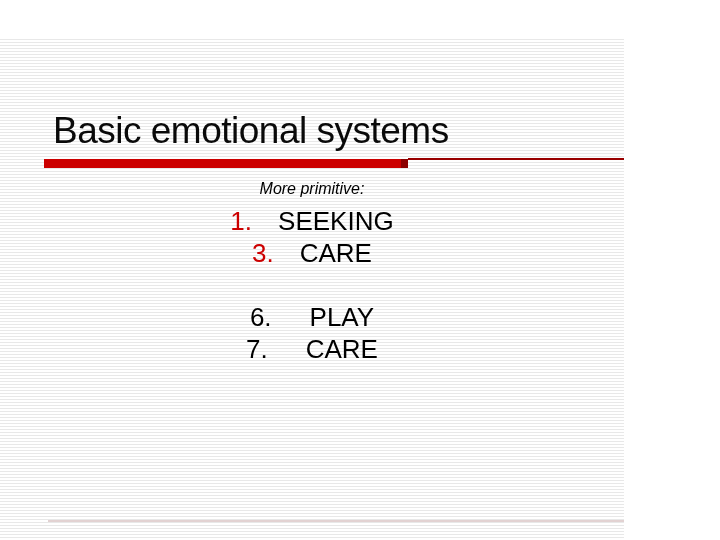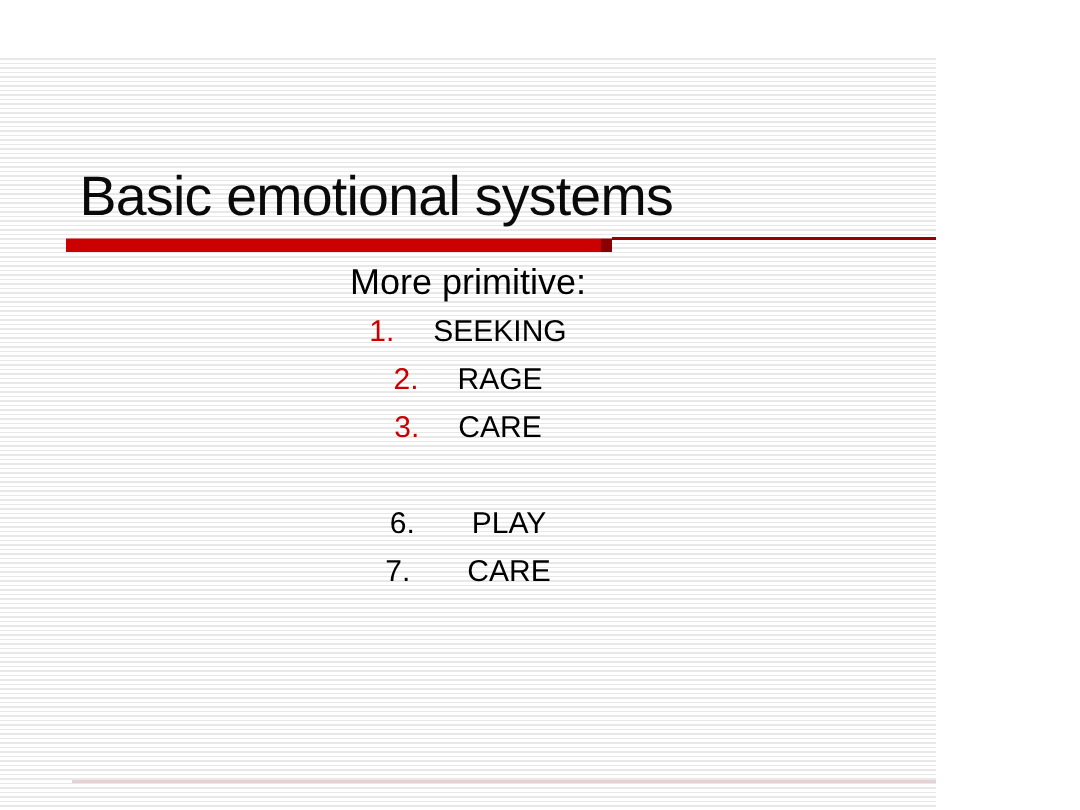--- a/index.html
+++ b/index.html
@@ -61,24 +61,25 @@
     top: 136px;
     text-align: center;
     color: #000000;
   }
   .line {
     height: 32px;
     line-height: 32px;
     white-space: nowrap;
   }
   .intro-line, .also-line {
-    font-size: 24px;
+    font-size: 16px;
+    font-style: italic;
   }
   .item-line {
-    font-size: 20px;
+    font-size: 26px;
   }
   .num-red { color: #cc0000; }
   .num-black { color: #000000; }
   .gap-sm { display: inline-block; width: 26px; }
   .gap-lg { display: inline-block; width: 38px; }
   .blank-line { height: 32px; }
 
   
   .footer-rule {
     position: absolute;
@@ -100,23 +101,20 @@
   <div class="title-rule-thin"></div>
 
   <div class="body-block">
 
     <div class="line intro-line">More primitive:</div>
 
     <div class="line item-line">
       <span class="num-red">1.</span><span class="gap-sm"></span><span>SEEKING</span>
     </div>
     <div class="line item-line">
-      <span class="num-red">2.</span><span class="gap-sm"></span><span>RAGE</span>
-    </div>
-    <div class="line item-line">
       <span class="num-red">3.</span><span class="gap-sm"></span><span>CARE</span>
     </div>
 
     <div class="blank-line"></div>
 
 
     <div class="line item-line">
       <span class="num-black">6.</span><span class="gap-lg"></span><span>PLAY</span>
     </div>
     <div class="line item-line">

